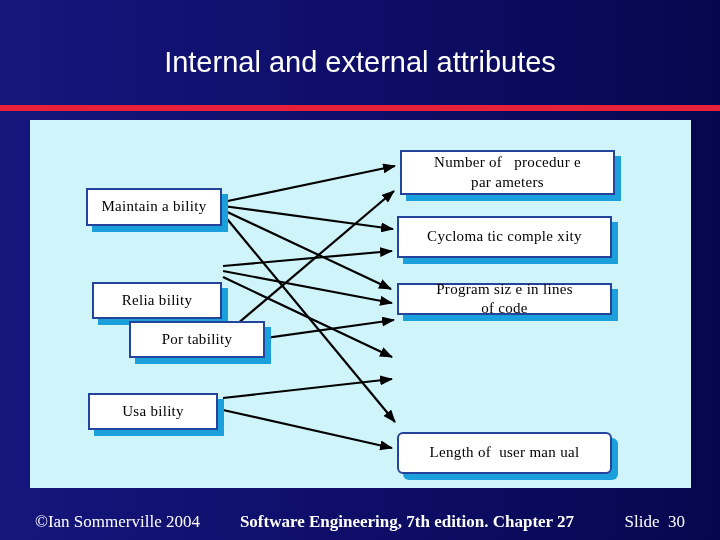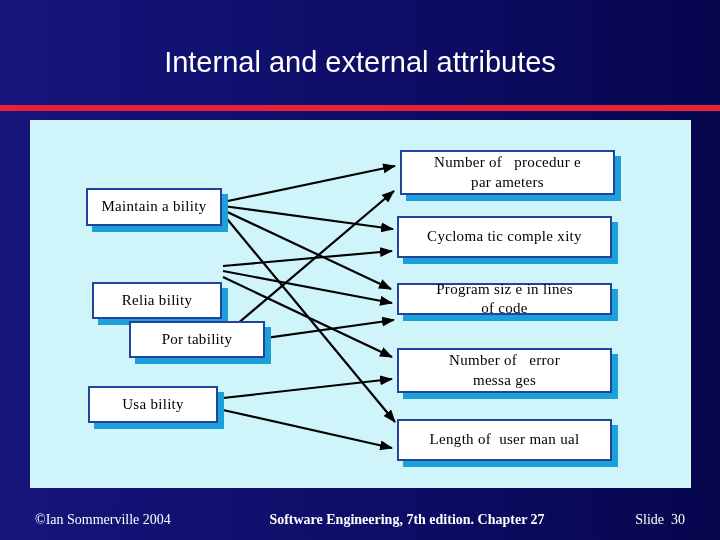--- a/index.html
+++ b/index.html
@@ -28,21 +28,21 @@
     align-items:center;justify-content:center;
     background:var(--box-fill,#fff);
     border:2px solid var(--box-border,#24449C);
     box-shadow:6px 6px 0 var(--box-shadow,#1CA0DB);
     box-sizing:border-box;
     font-size:15px;color:#000;line-height:1.28;letter-spacing:0.3px;
   }
   .dbox .bline{white-space:pre;}
   .footer{
     position:absolute;top:512px;left:0;width:720px;height:22px;
-    color:var(--footer-text,#fff);font-size:14px;
+    color:var(--footer-text,#fff);font-size:17px;
   }
   .footer .f-left{position:absolute;left:35px;top:0;}
   .footer .f-center{position:absolute;left:0;width:720px;text-align:center;top:0;font-weight:bold;padding-left:47px;}
   .footer .f-right{position:absolute;right:35px;top:0;white-space:pre;}
 </style>
 </head>
 <body>
 
 <div class="slide">
   <div class="slide-title">Internal and external attributes</div>
@@ -68,39 +68,35 @@
       </svg>
       <div class="dbox" style="left: 56px; top: 68px; width: 136px; height: 38px;">
         <div class="bline">Maintain a bility</div>
       </div>
       <div class="dbox" style="left: 62px; top: 134px; width: 130px; height: 37px; margin-top: 28px;">
         <div class="bline">Relia bility</div>
       </div>
       <div class="dbox" style="left: 56px; top: 201px; width: 136px; height: 37px; margin-left: 43px;">
         <div class="bline">Por tability</div>
       </div>
-      <div class="dbox" style="left: 58px; top: 266px; width: 130px; height: 37px;">
+      <div class="dbox" style="left: 58px; top: 273px; width: 130px; height: 37px;">
         <div class="bline">Usa bility</div>
       </div>
       <div class="dbox" style="left: 370px; top: 30px; width: 215px; height: 45px;">
         <div class="bline">Number of   procedur e</div>
         <div class="bline">par ameters</div>
       </div>
       <div class="dbox" style="left: 367px; top: 96px; width: 215px; height: 42px;">
         <div class="bline">Cycloma tic comple xity</div>
       </div>
       <div class="dbox" style="left: 367px; top: 163px; width: 215px; height: 32px;">
         <div class="bline">Program siz e in lines</div>
         <div class="bline">of code</div>
       </div>
-      <div class="dbox" style="left: 367px; top: 228px; width: 215px; height: 45px;">
-        <div class="bline">Number of   error</div>
-        <div class="bline">messa ges</div>
-      </div>
-      <div class="dbox" style="left: 367px; top: 299px; width: 215px; height: 42px;">
+      <div class="dbox" style="left: 367px; top: 312px; width: 215px; height: 42px; border-radius: 6px;">
         <div class="bline">Length of  user man ual</div>
       </div>
     </div>
   <div class="footer">
     <span class="f-left">©Ian Sommerville 2004</span>
     <span class="f-center">Software Engineering, 7th edition. Chapter 27</span>
     <span class="f-right">Slide  30</span>
   </div>
 </div>
 

